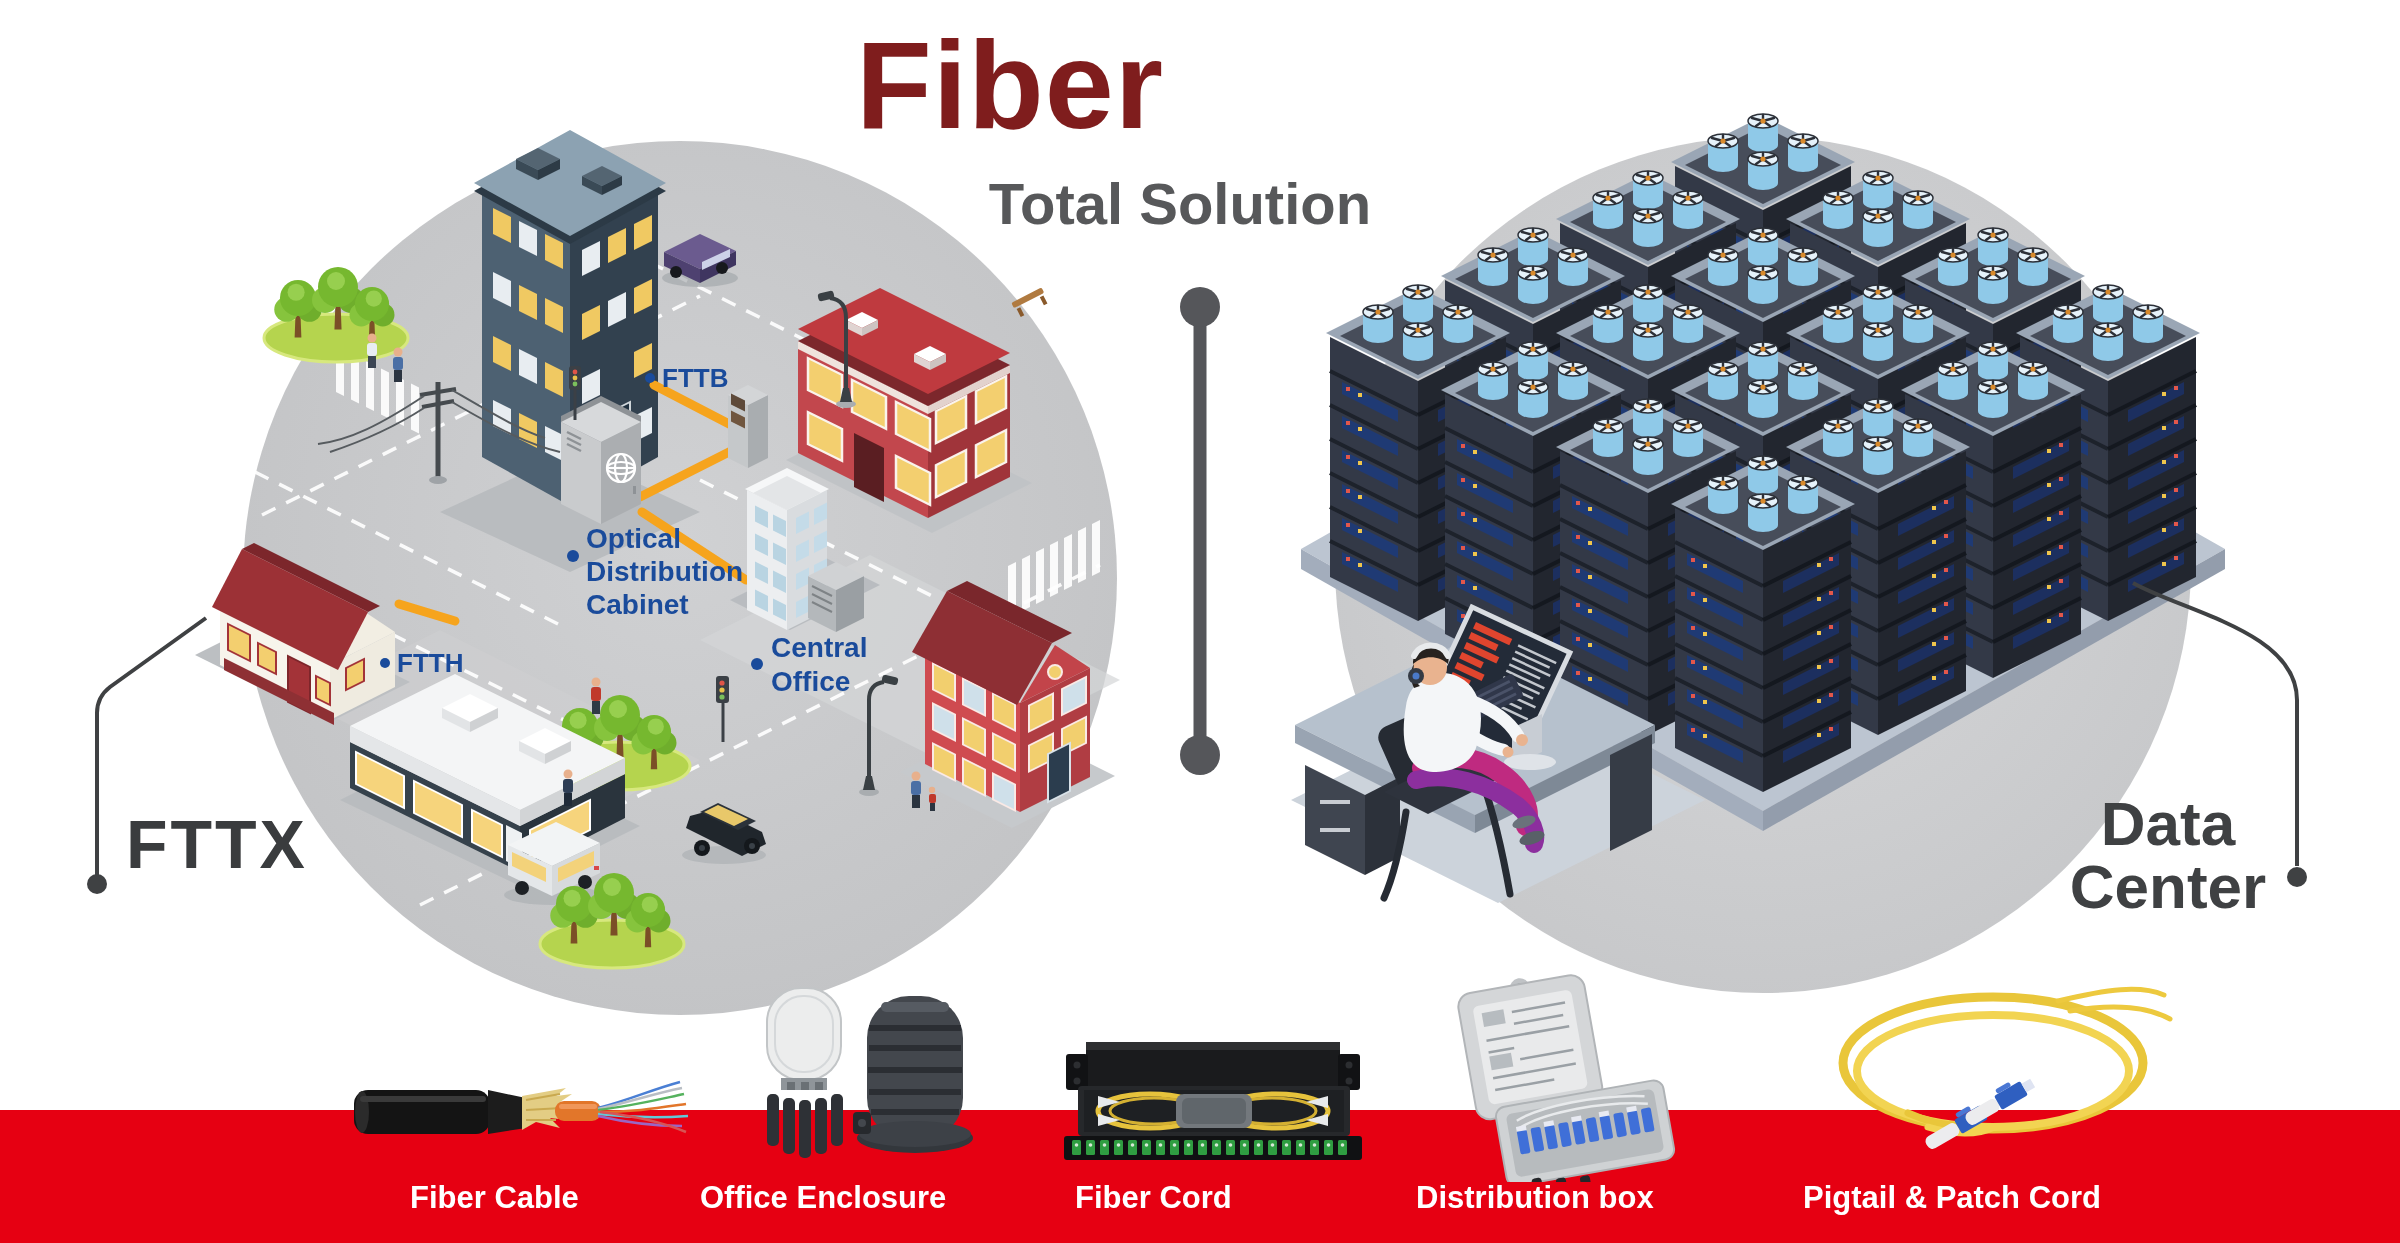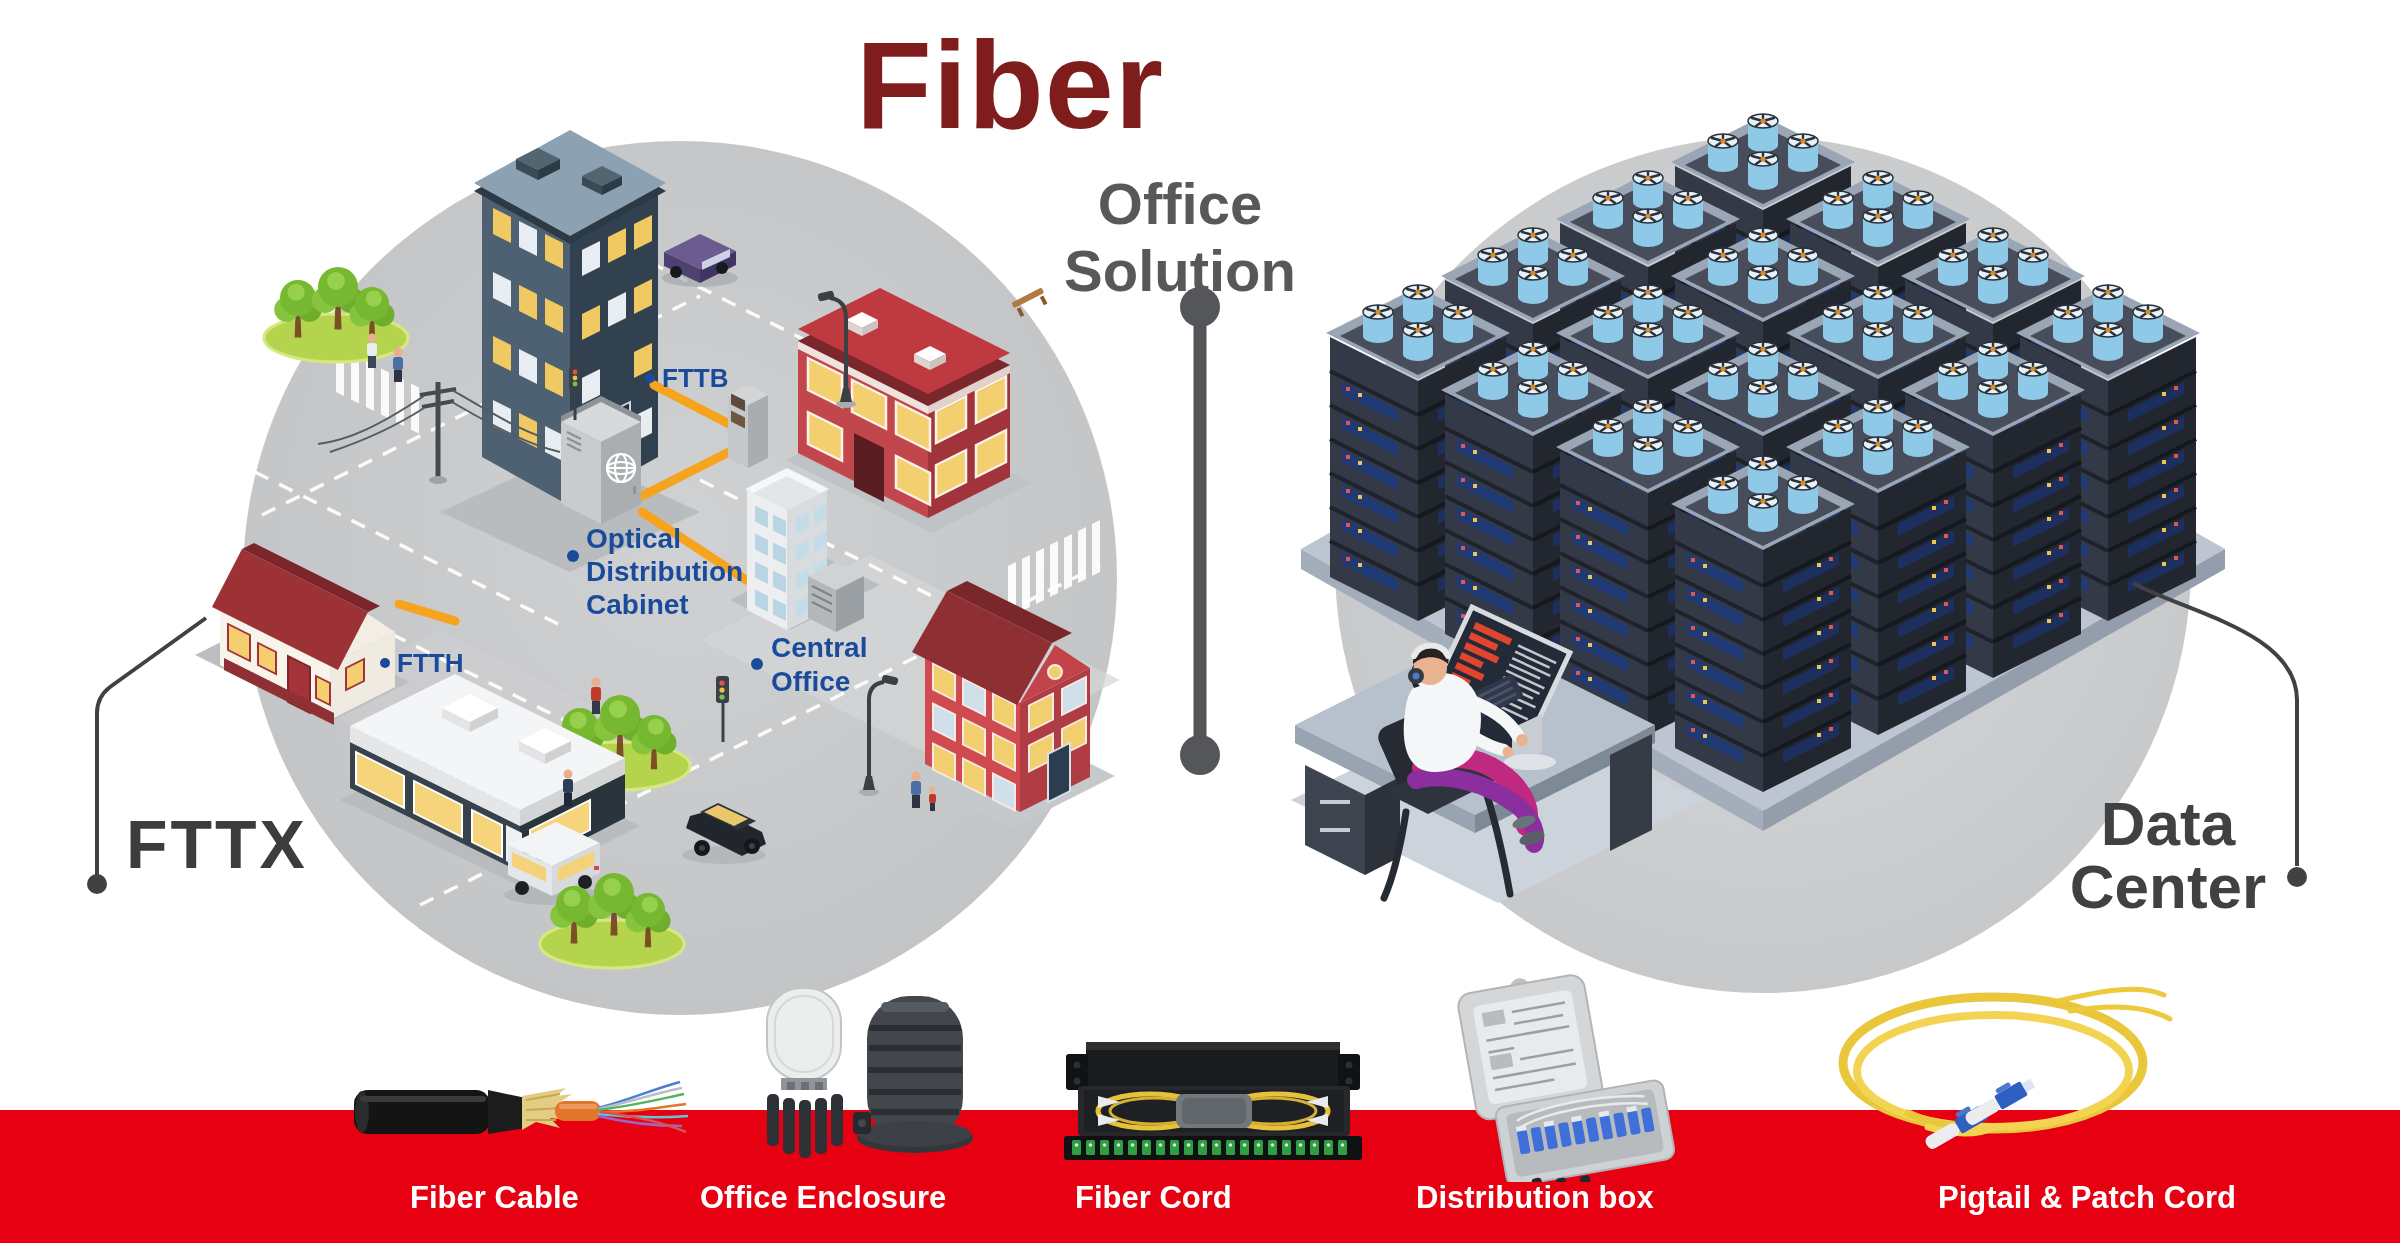--- a/index.html
+++ b/index.html
@@ -10,21 +10,21 @@
               color:#7f1d1d;letter-spacing:1px}
   #title-sub{left:975px;top:170px;width:410px;text-align:center;font-size:58px;font-weight:700;color:#57585a}
   .band{left:0;top:1110px;width:2400px;height:133px;background:#e60012}
   .plabel{top:1178px;height:45px;font-size:31px;font-weight:700;color:#ffffff;text-align:left;line-height:40px}
   svg text{font-family:"Liberation Sans",sans-serif;font-weight:700}
 </style>
 </head>
 <body>
 
 <div class="abs" id="title-main">Fiber</div>
-<div class="abs" id="title-sub">Office Solution</div>
+<div class="abs" id="title-sub">Total Solution</div>
 
 <svg class="abs" style="left:0;top:0" width="1180" height="1035" viewBox="0 0 1180 1035">
   <defs>
     <radialGradient id="gL" cx="50%" cy="45%" r="60%">
       <stop offset="0%" stop-color="#d0d1d3"></stop>
         <stop offset="100%" stop-color="#c2c3c5"></stop>
     </radialGradient>
     <g id="treec">
       <ellipse cx="0" cy="6" rx="72" ry="24" fill="#b5d44e" stroke="#d7e87e" stroke-width="3"></ellipse>
       <g transform="translate(-38,4) scale(0.95)">
@@ -778,13 +778,13 @@
     <rect x="0" y="-8" width="30" height="16" rx="2" fill="#2f5fc0"></rect>
     <rect x="4" y="-13" width="16" height="5" rx="2" fill="#4a77d4"></rect>
     <rect x="30" y="-5" width="10" height="10" fill="#dfe4f2"></rect>
   </g>
 </svg>
 
 <div class="abs plabel" style="left:410px;width:300px">Fiber Cable</div>
 <div class="abs plabel" style="left:700px;width:340px">Office Enclosure</div>
 <div class="abs plabel" style="left:1075px;width:320px">Fiber Cord</div>
 <div class="abs plabel" style="left:1416px;width:360px">Distribution box</div>
-<div class="abs plabel" style="left:1938px;width:460px">Pigtail &amp; Patch Cord</div>
+<div class="abs plabel" style="left:1803px;width:460px">Pigtail &amp; Patch Cord</div>
 
 </body></html>

